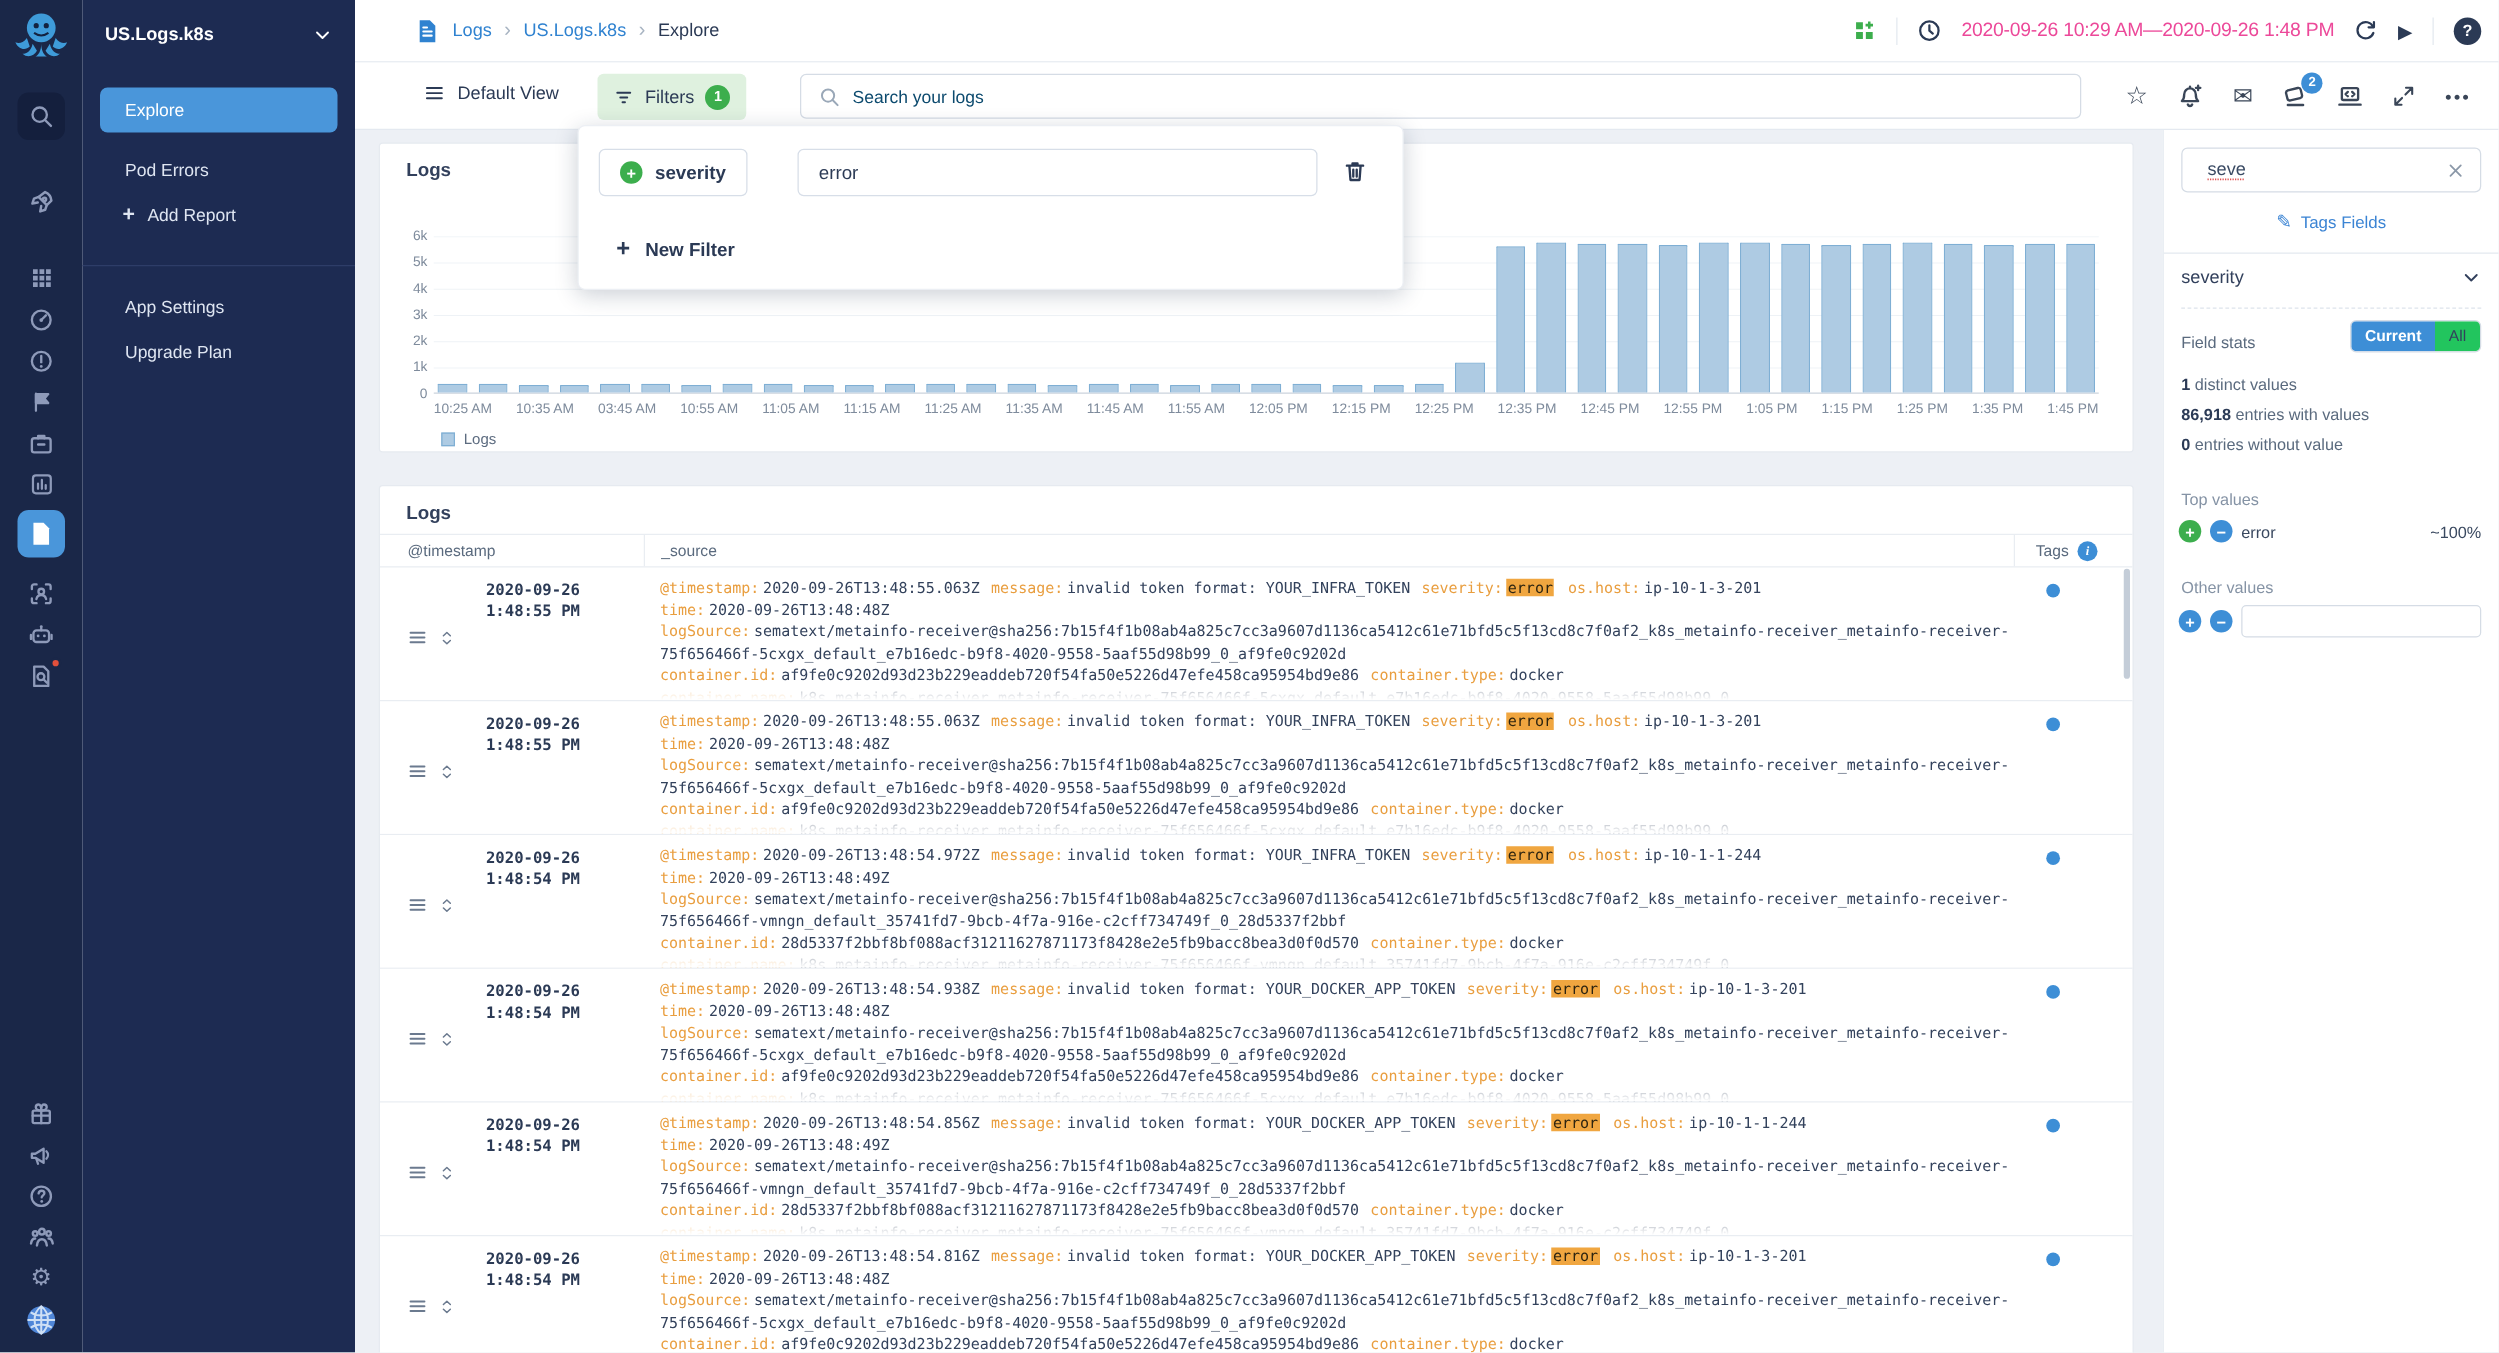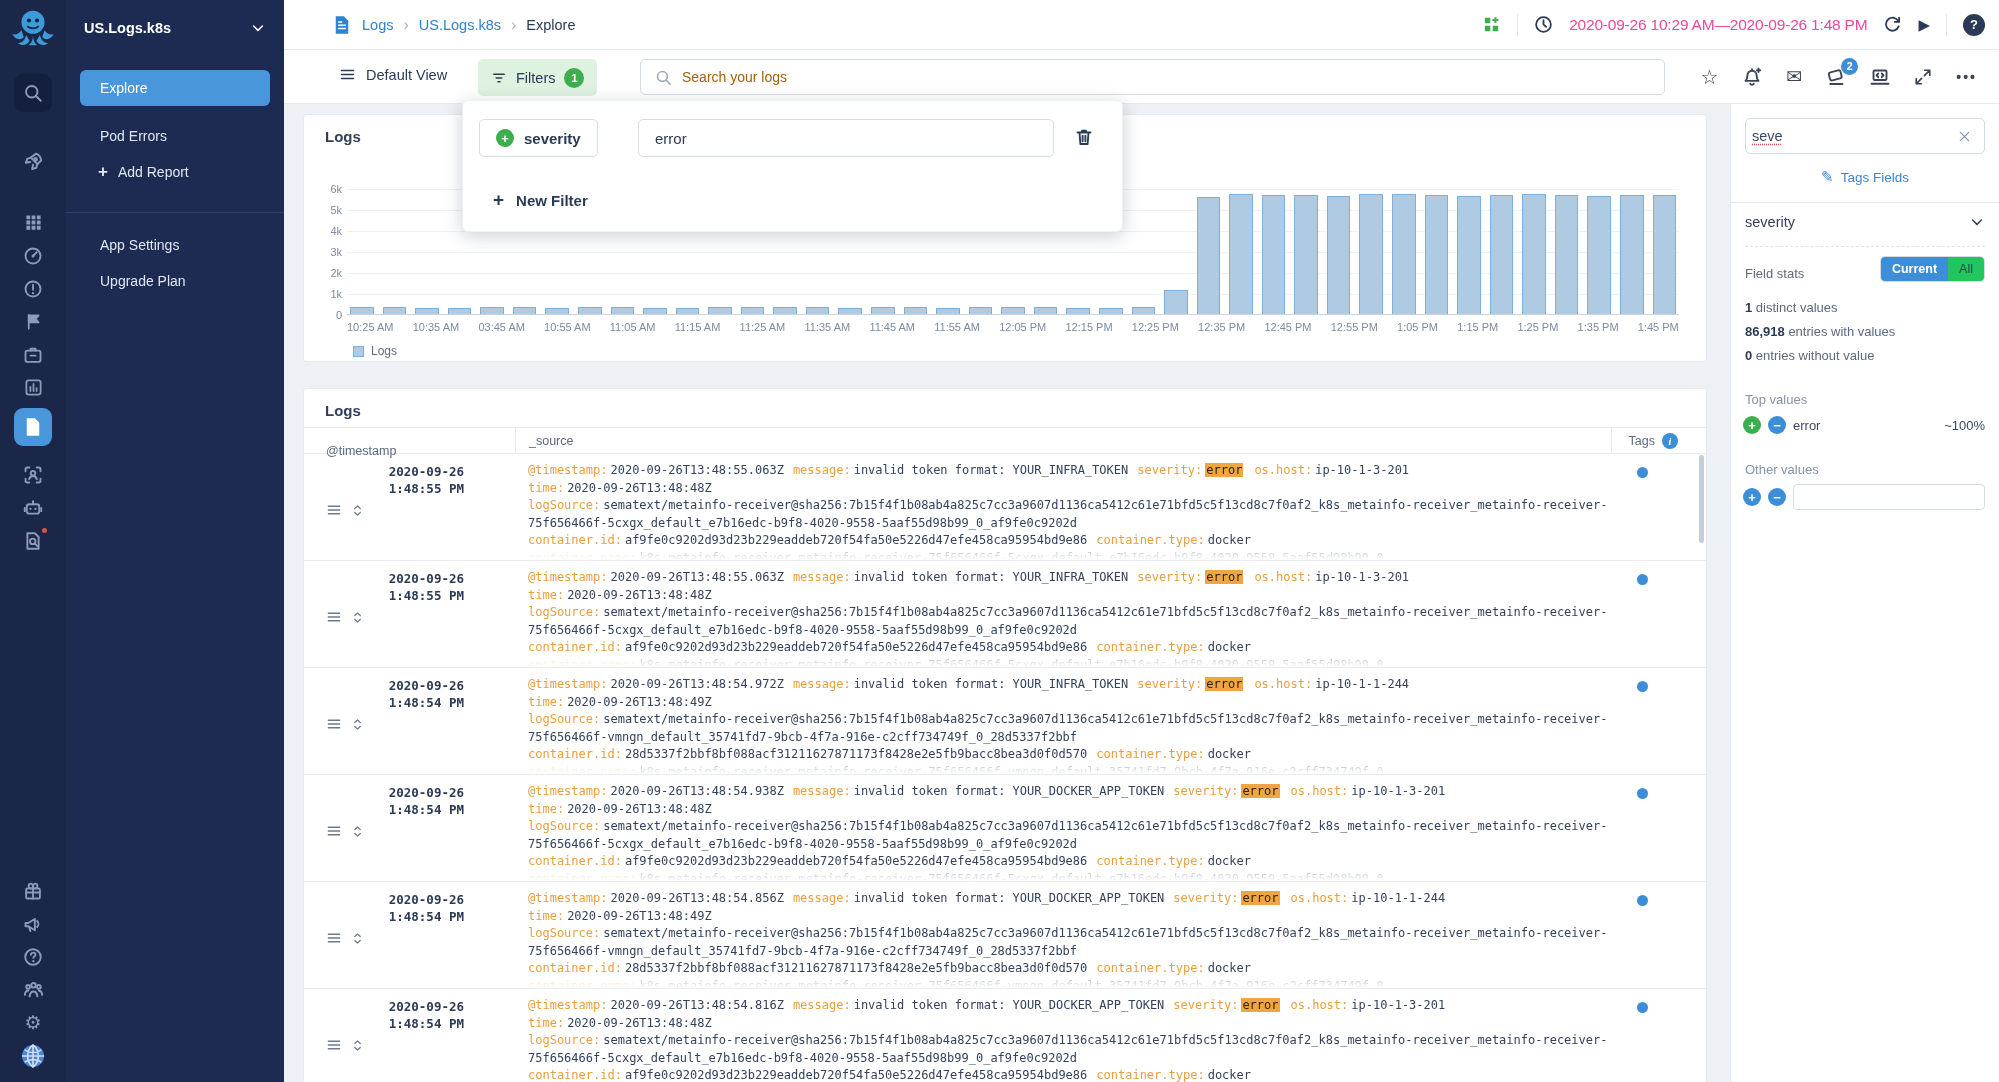--- a/index.html
+++ b/index.html
@@ -46,21 +46,21 @@
 
   
   .toolbar { position:absolute; left:284px; top:50px; right:0; height:54px; background:#fff; border-bottom:1px solid #e4e9f0; z-index:30; }
   .tb-view { position:absolute; left:55px; top:16px; display:flex; align-items:center; gap:10px; font-size:14.5px; color:#2b3a55; cursor:pointer; }
   .tb-filters { position:absolute; left:194px; top:9px; height:37px; background:#dff1df; border-radius:5px;
                 display:inline-flex; align-items:center; gap:9px; padding:0 13px; font-size:14.5px; color:#2b3a55; cursor:pointer; }
   .badge-green { width:20px; height:20px; border-radius:50%; background:#3cae4d; color:#fff; font-size:11.5px; font-weight:bold;
                  display:flex; align-items:center; justify-content:center; }
   .tb-search { position:absolute; left:356px; top:9px; width:1025px; height:36px; border:1px solid #d5dce5; border-radius:5px;
                display:flex; align-items:center; gap:10px; padding:0 14px; color:#9aa8b8; background:#fff; }
-  .tb-search .ph { font-size:14px; color:#a16207; }
+  .tb-search .ph { font-size:14px; color:#0c4a6e; }
   .tb-icons { position:absolute; right:22px; top:0; height:100%; display:flex; align-items:center; gap:24px; color:#3a4658; }
   .tbi { position:relative; cursor:pointer; }
   .badge-blue { position:absolute; top:-9px; right:-12px; width:17px; height:17px; border-radius:50%; background:#3d8ed6;
                 color:#fff; font-size:10.5px; font-weight:bold; display:flex;align-items:center;justify-content:center; }
   .dots { font-size:14px; letter-spacing:2px; font-weight:bold; }
 
   
   .card { position:absolute; background:#fff; border:1px solid #e6eaf0; border-radius:3px; }
   .card-title { position:absolute; left:21px; top:13px; font-size:15px; font-weight:600; color:#32405c; }
 
@@ -89,21 +89,21 @@
                  display:flex; align-items:center; padding:0 16px; font-size:15px; color:#2b3a55; }
   .popup-trash { position:absolute; right:28px; top:26px; color:#2b3a55; cursor:pointer; }
   .new-filter { position:absolute; left:30px; top:88px; display:flex; align-items:center; gap:12px;
                 font-size:15px; font-weight:600; color:#2b3a55; cursor:pointer; }
   .plus-big { font-size:19px; font-weight:bold; }
 
   
   #table-card { left:303px; top:388px; width:1404px; height:760px; z-index:10; }
   .tbl-head { position:absolute; left:0; right:0; top:38px; height:27px; border-top:1px solid #e9edf2; border-bottom:1px solid #e9edf2;
               font-size:12.5px; color:#5a6a7e; }
-  .tbl-head .c1 { position:absolute; left:22px; top:16px; }
+  .tbl-head .c1 { position:absolute; left:22px; top:6px; }
   .tbl-head .c2 { position:absolute; left:225px; top:6px; }
   .hdiv1 { position:absolute; left:211px; top:0; bottom:0; width:1px; background:#e9edf2; }
   .hdiv2 { position:absolute; right:94px; top:0; bottom:0; width:1px; background:#e9edf2; }
   .tags-head { position:absolute; right:28px; top:5px; display:flex; align-items:center; gap:7px; }
   .info-i { width:16px; height:16px; border-radius:50%; background:#3d8ed6; color:#fff; font-size:10px; font-style:italic;
             font-weight:bold; display:flex; align-items:center; justify-content:center; font-family:"Liberation Serif",serif; }
   #log-rows { position:absolute; left:0; right:0; top:65px; bottom:0; }
   .log-row { position:relative; height:107px; overflow:hidden; border-bottom:1px solid #e9edf2; }
   .ts-text { position:absolute; left:0; top:9px; width:160px; text-align:right;
              font-family:"DejaVu Sans Mono", monospace; font-size:12.5px; font-weight:bold; color:#2b3a55; line-height:17px; }
@@ -115,21 +115,21 @@
   .v.hl { background:#f0a640; color:#2d2410; margin-right:11px; padding:0 1px; }
   .src-line.faded { opacity:0.42; }
   .dot { position:absolute; right:58px; top:13px; width:11px; height:11px; border-radius:50%; background:#3d8ed6; }
   .row-fade { position:absolute; left:0; right:0; bottom:0; height:12px;
               background:linear-gradient(rgba(255,255,255,0), #ffffff); pointer-events:none; }
   .tscroll { position:absolute; right:2px; top:66px; width:5px; height:88px; border-radius:3px; background:#c4cdd8; }
 
   
   .fieldpanel { position:absolute; left:1730px; top:104px; right:0; bottom:0; background:#fff; border-left:1px solid #e4e9f0; z-index:35; }
   .fp-search { position:absolute; left:14px; right:14px; top:14px; height:36px; border:1px solid #d5dce5; border-radius:5px;
-               display:flex; align-items:center; padding:0 6px; font-size:14.5px; color:#3a4a63; }
+               display:flex; align-items:center; padding:0 20px; font-size:14.5px; color:#3a4a63; }
   .squiggle { text-decoration:underline; text-decoration-style:dotted; text-decoration-color:#e05252; text-underline-offset:3px; }
   .fp-x { position:absolute; right:12px; color:#8b98a8; cursor:pointer; }
   .fp-edit { position:absolute; left:0; right:0; top:64px; display:flex; align-items:center; justify-content:center; gap:7px;
              color:#3b84d4; font-size:13.5px; cursor:pointer; }
   .fp-div { position:absolute; left:0; right:0; top:98px; border-top:1px solid #e4e9f0; }
   .fp-field { position:absolute; left:14px; right:14px; top:110px; display:flex; align-items:center; justify-content:space-between;
               font-size:14.5px; color:#32405c; cursor:pointer; }
   .fp-dash { position:absolute; left:14px; right:14px; top:142px; border-top:1px dashed #dde3ec; }
   .fp-stats-label { position:absolute; left:14px; top:162px; font-size:13px; color:#5a6a7e; }
   .fp-toggle { position:absolute; right:14px; top:152px; display:flex; border:1px solid #d5dce5; border-radius:5px; overflow:hidden;

